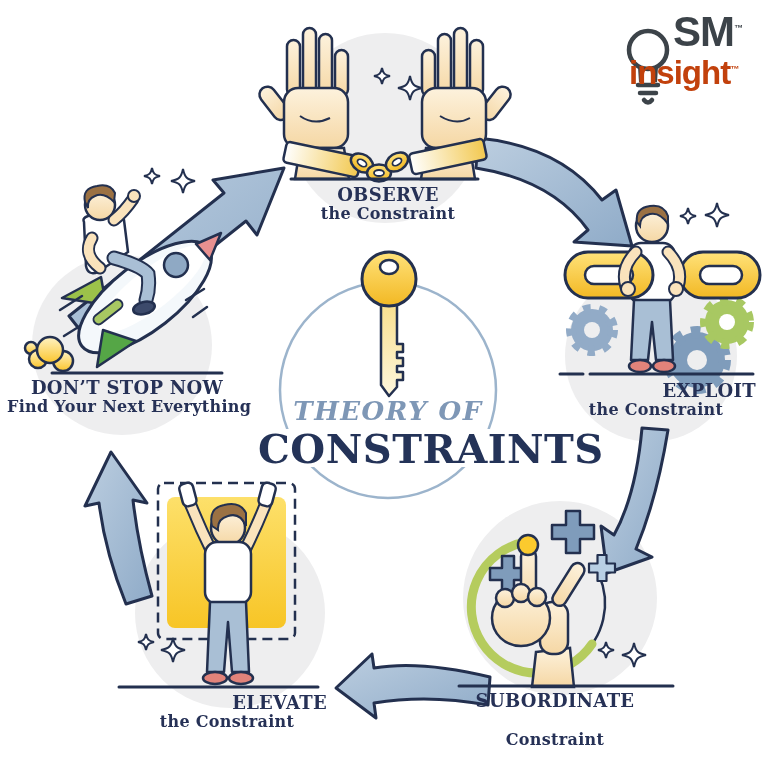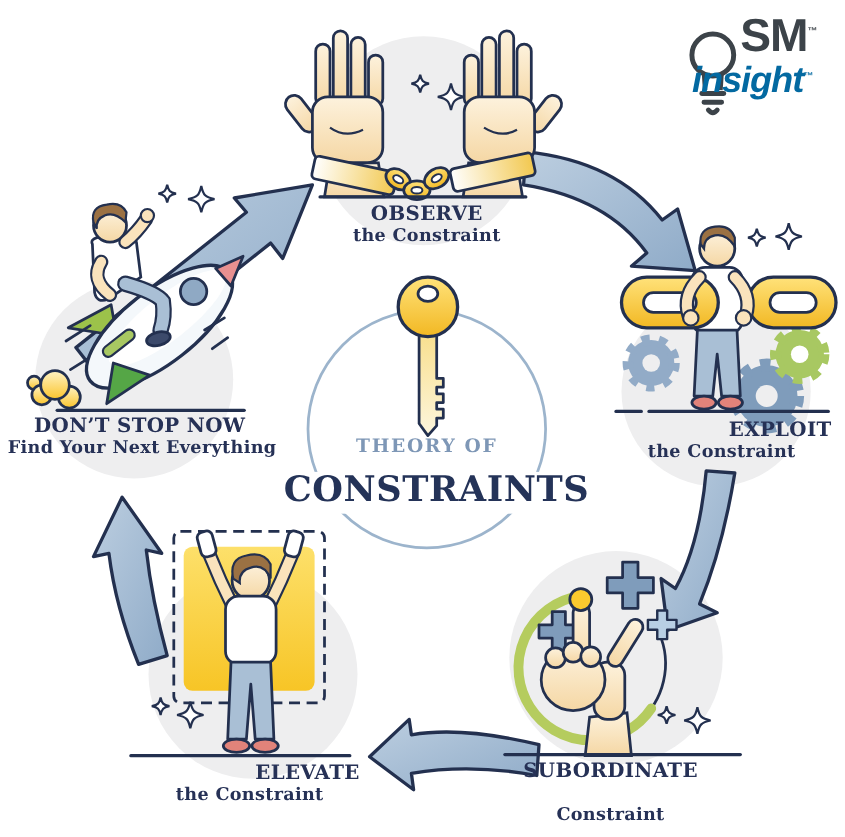--- a/index.html
+++ b/index.html
@@ -3,27 +3,27 @@
 <meta charset="utf-8">
 <style>
   html,body{margin:0;padding:0;background:#ffffff;}
   #stage{position:relative;width:768px;height:761px;background:#ffffff;overflow:hidden;
          font-family:"DejaVu Serif", serif;}
   #scene{position:absolute;left:0;top:0;}
   .lbl{position:absolute;text-align:center;color:#263156;font-weight:bold;line-height:1.12;
        letter-spacing:.3px;white-space:nowrap;}
   .t1{font-size:18px;}
   .t2{font-size:16px;}
-  .theory{font-size:17px;color:#7e97b6;letter-spacing:1.5px;}
-  .constraints{font-size:32px;color:#243358;letter-spacing:.5px;}
+  .theory{font-size:26px;color:#7e97b6;letter-spacing:1.5px;font-style:italic;}
+  .constraints{font-size:40px;color:#243358;letter-spacing:.5px;}
   
   #logo{position:absolute;left:616px;top:14px;width:150px;height:100px;
         font-family:"Liberation Sans", sans-serif;}
   #logo .sm{position:absolute;left:57px;top:-6px;font-size:42px;font-weight:bold;color:#3c4349;letter-spacing:-1px;}
-  #logo .insight{position:absolute;left:13px;top:40px;font-size:33px;font-weight:bold;color:#0369a1;letter-spacing:-1px;font-style:italic;}
+  #logo .insight{position:absolute;left:13px;top:40px;font-size:33px;font-weight:bold;color:#c2410c;letter-spacing:-1px;}
   #logo .tm{font-size:9px;vertical-align:super;letter-spacing:0;}
   #logo svg{position:absolute;left:8px;top:13px;}
 </style>
 </head>
 <body>
 
 <div id="stage">
 
 <svg id="scene" width="768" height="761" viewBox="0 0 768 761" xmlns="http://www.w3.org/2000/svg">
   <defs>

